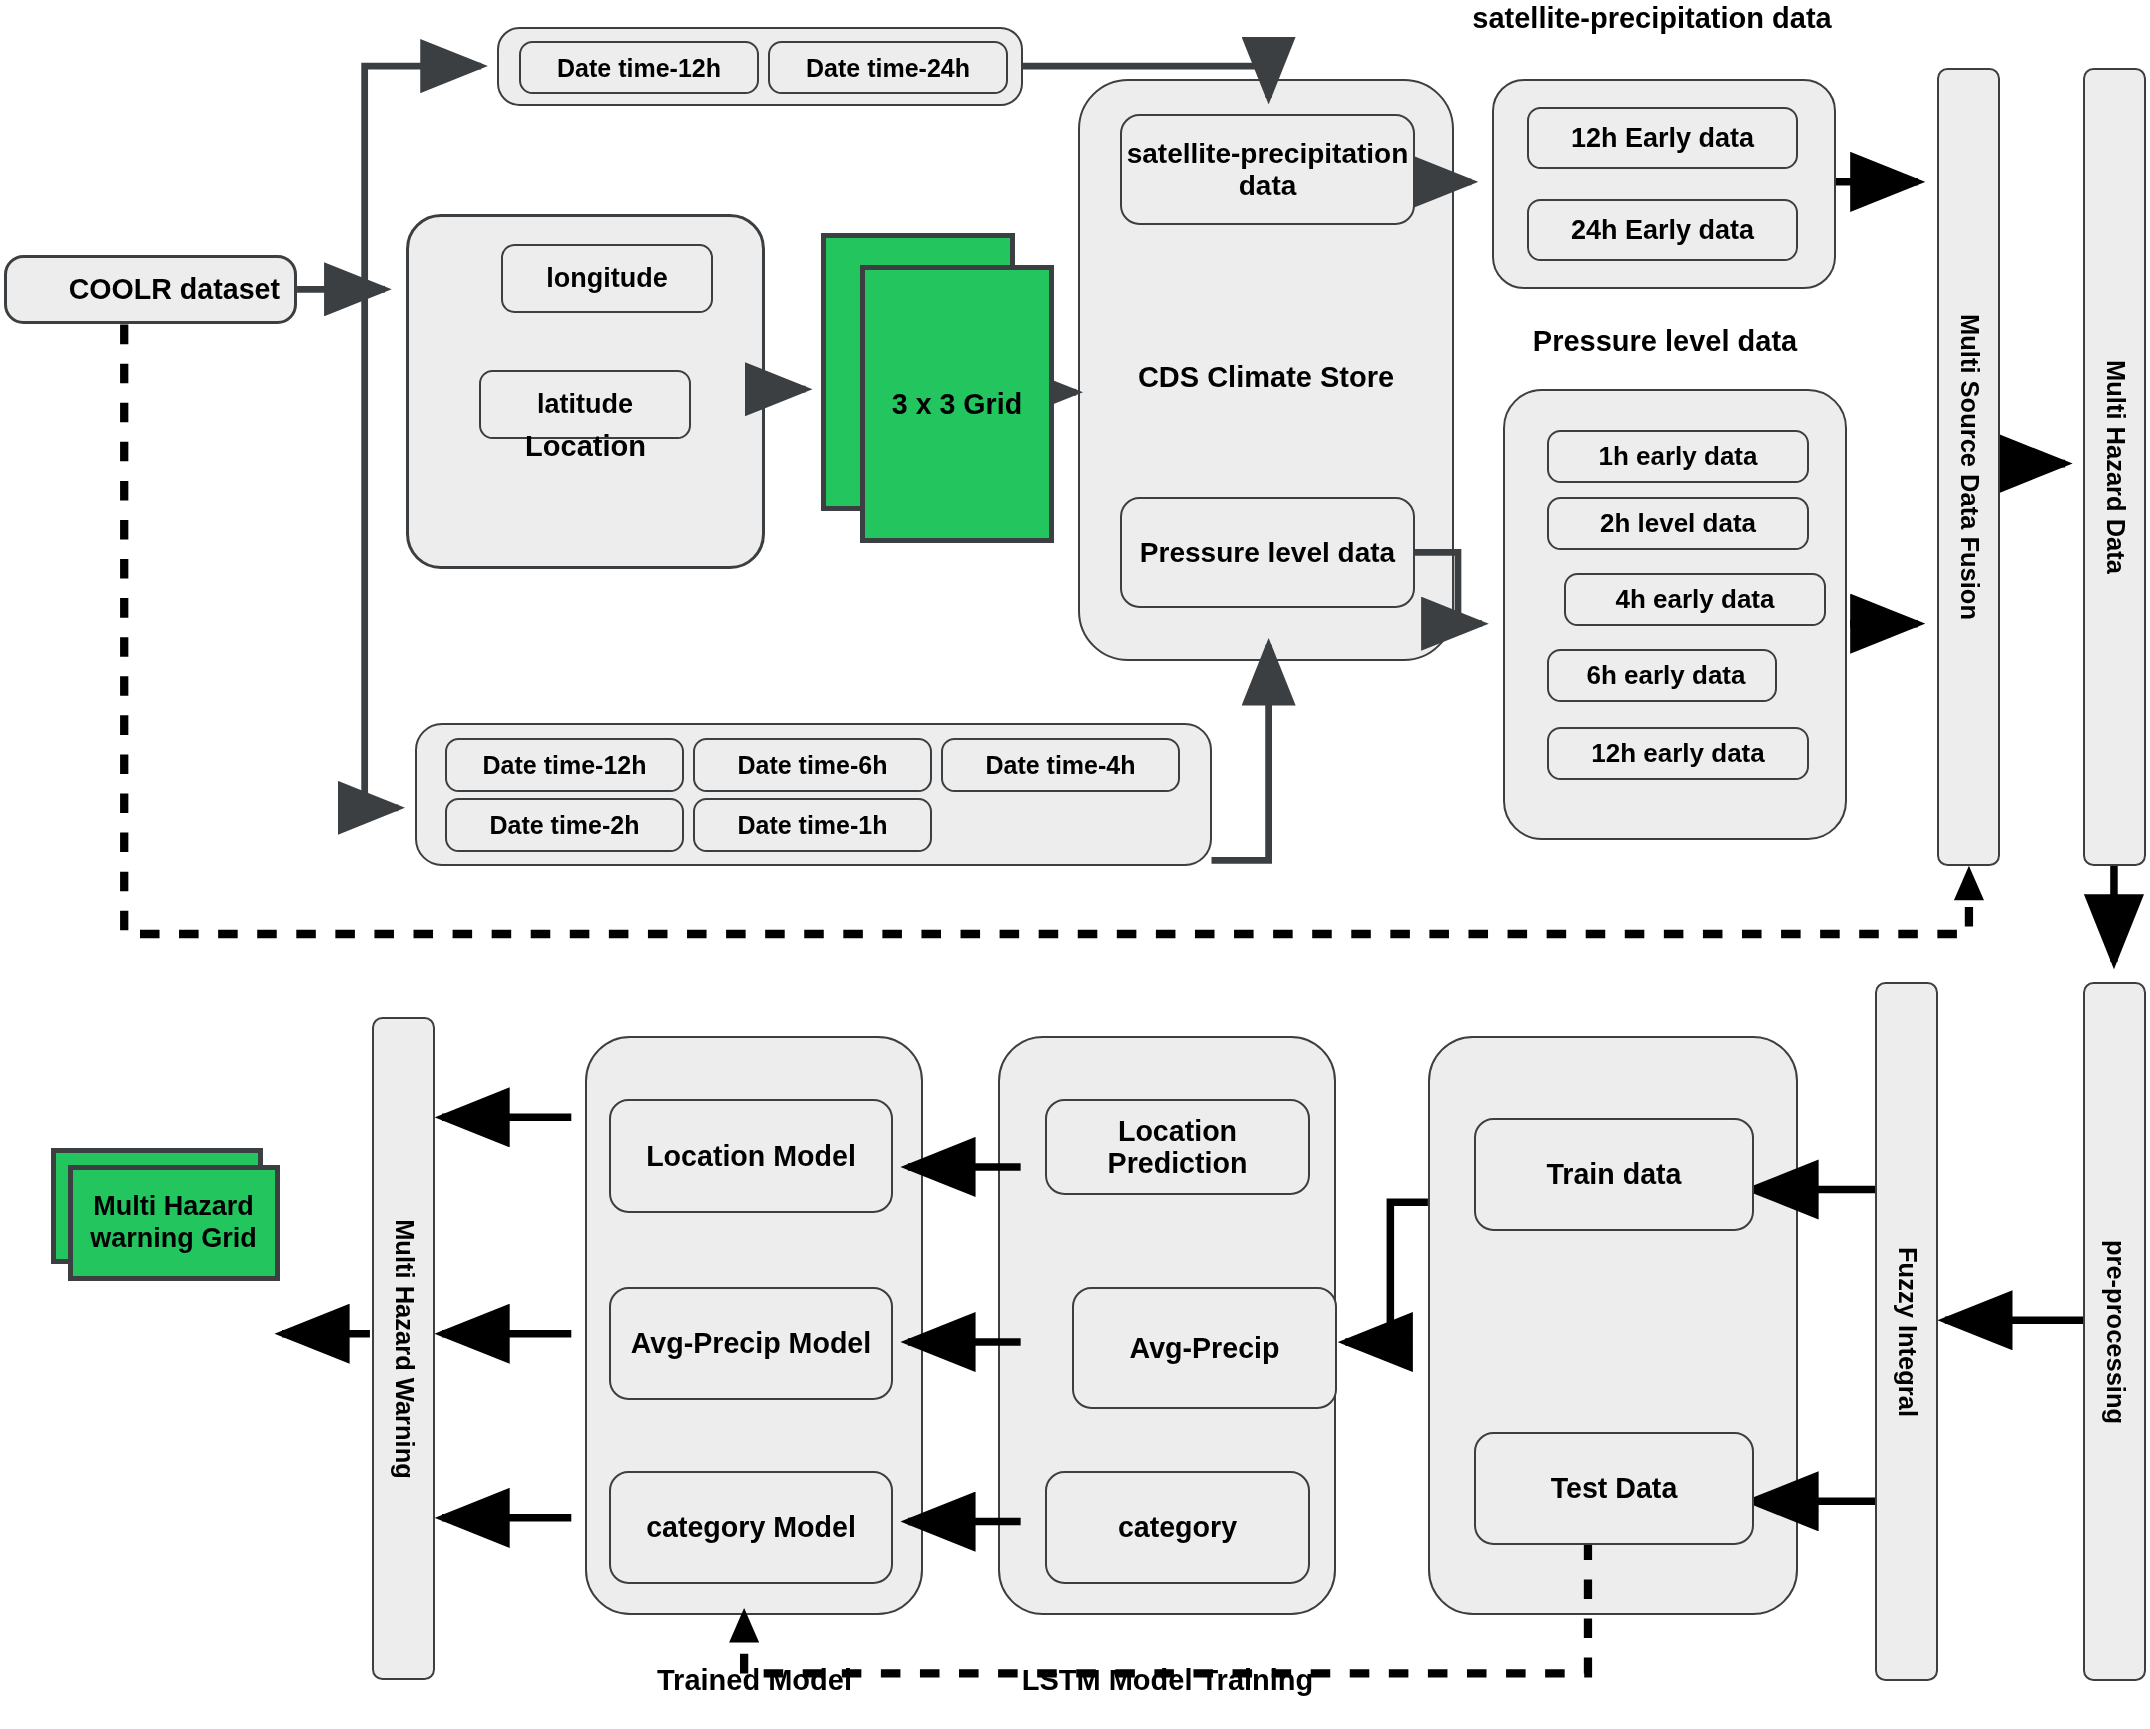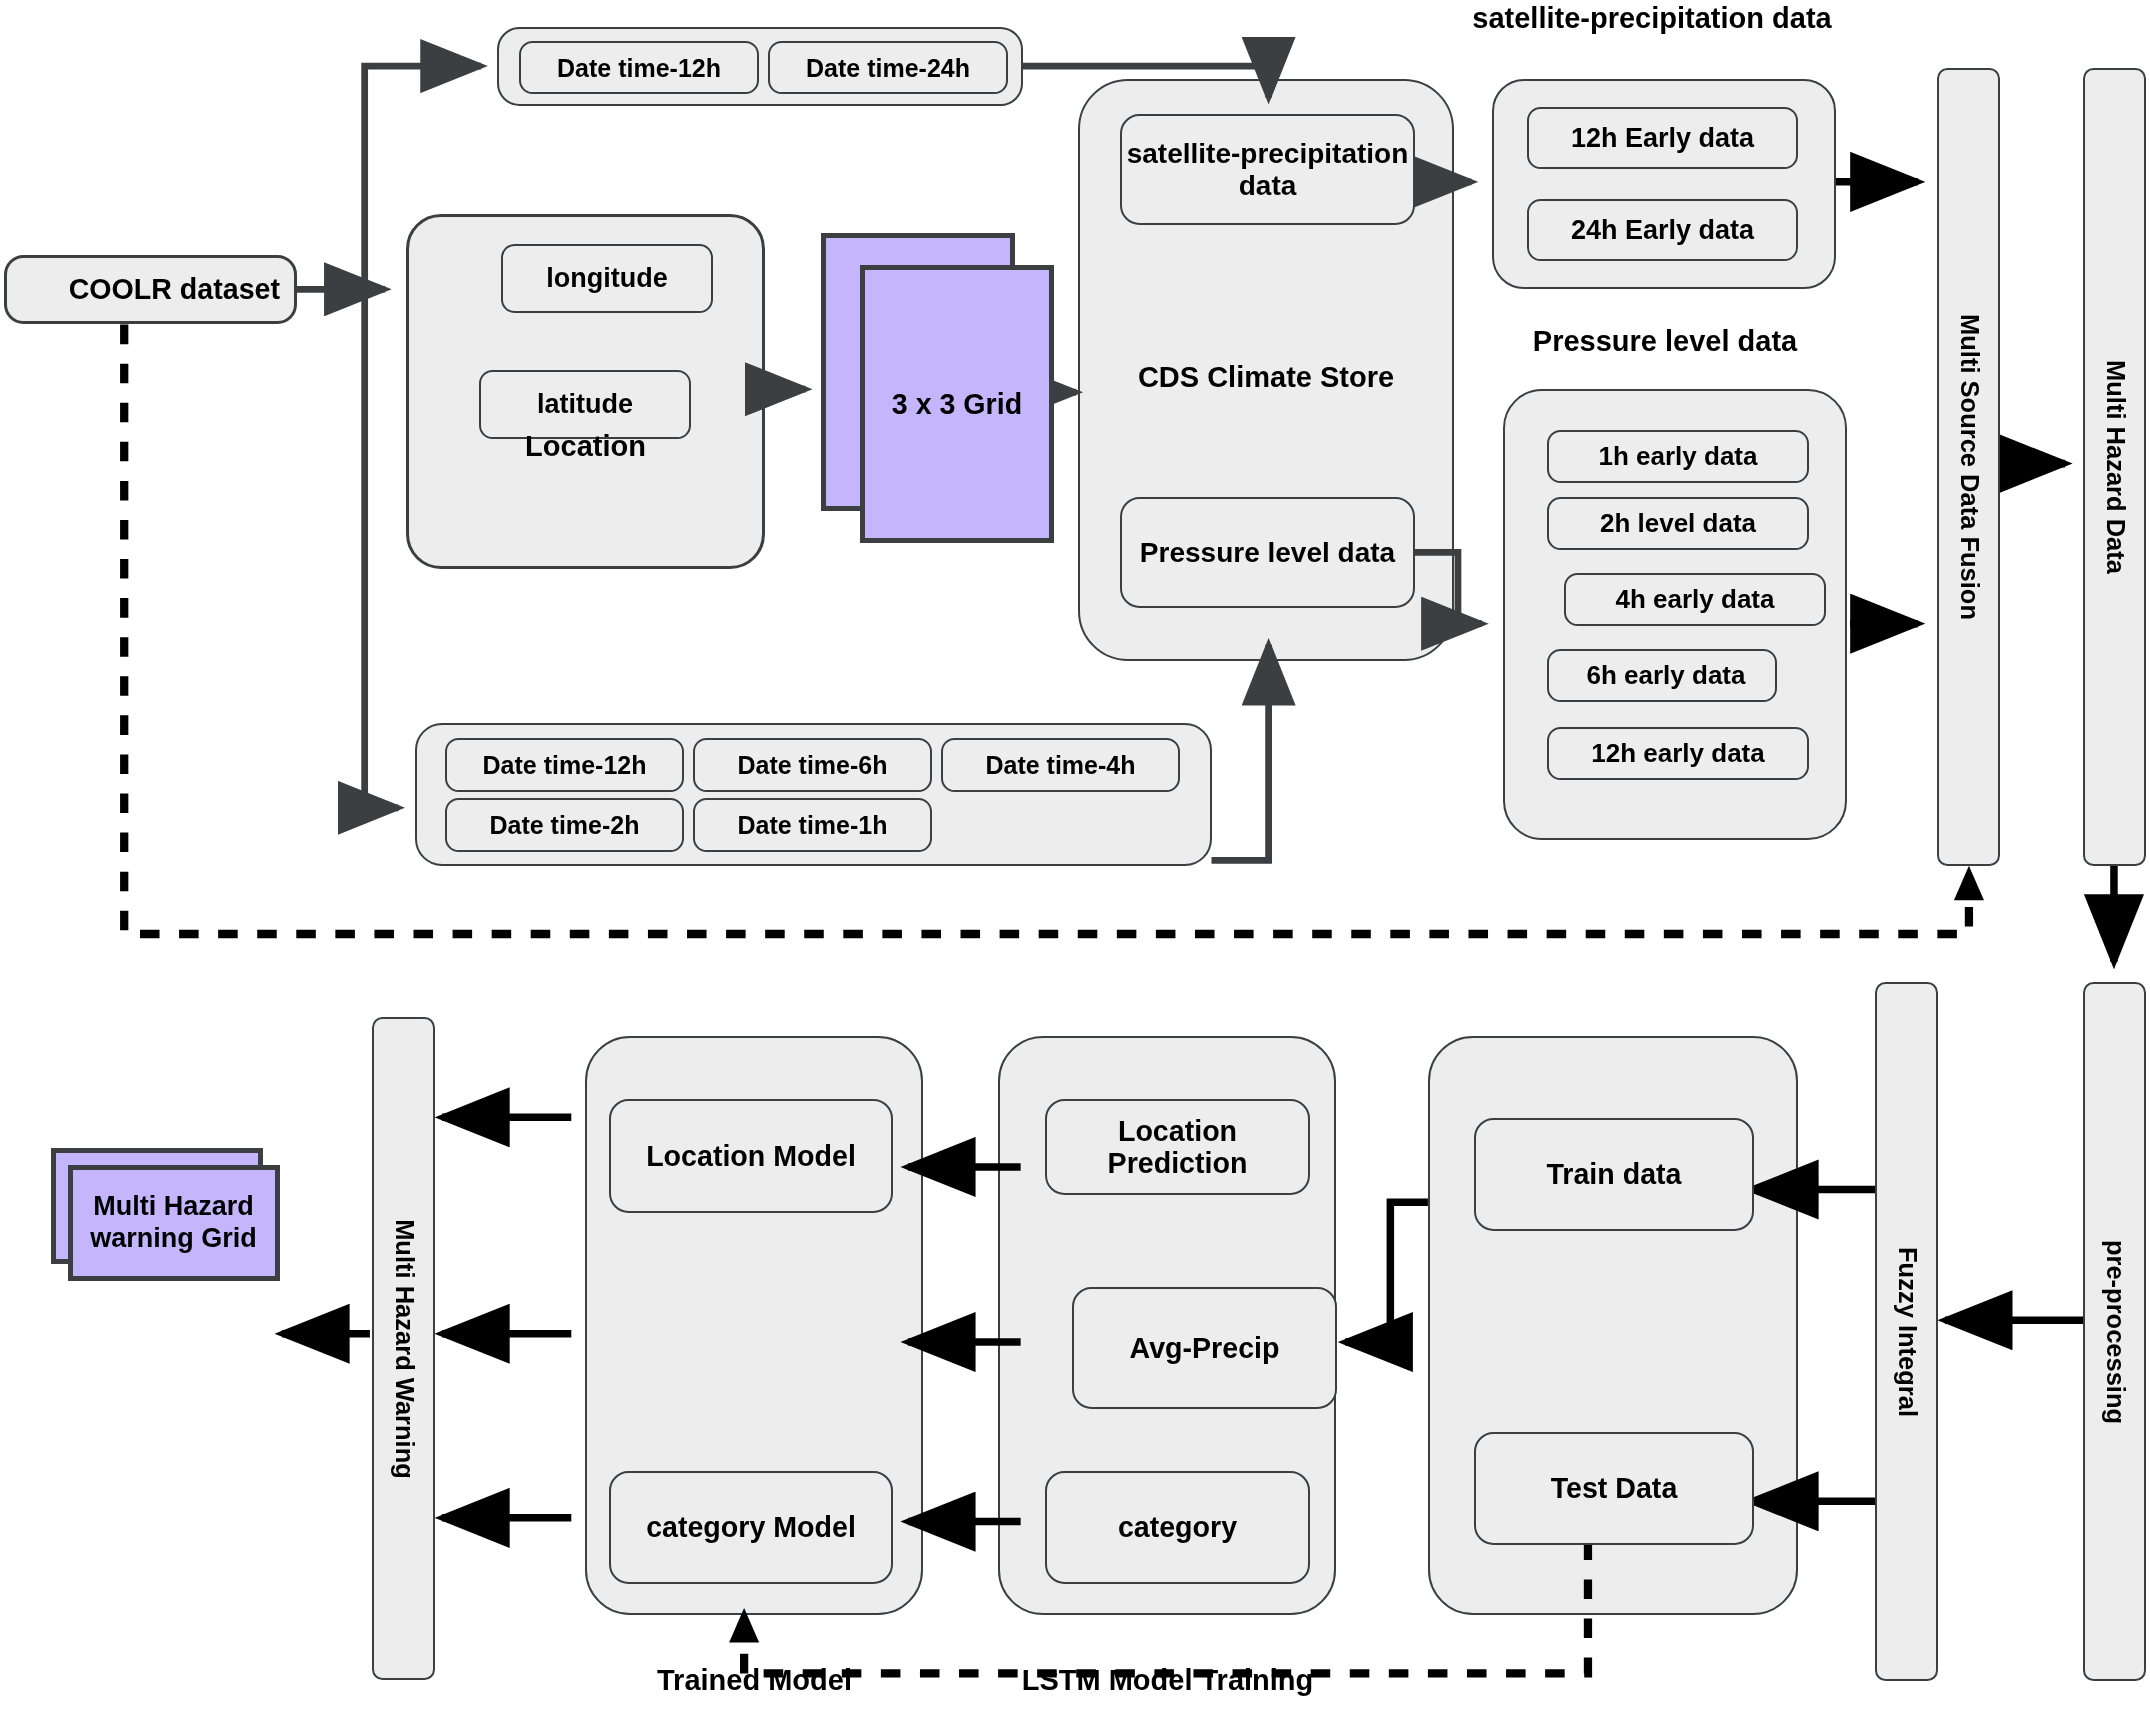--- a/index.html
+++ b/index.html
@@ -67,21 +67,21 @@
     transform:translate(-50%,-50%) rotate(90deg);
     white-space:nowrap;
     font-weight:bold;color:#000;
     font-size:25.5px;
   }
   
   .stack{position:absolute;z-index:5;}
   .stack .sheet{
     position:absolute;
     box-sizing:border-box;
-    background:#c4b5fd;
+    background:#22c55e;
     border:5.3px solid #3b3f42;
   }
   .stack .sheet.front{
     display:flex;align-items:center;justify-content:center;
     text-align:center;font-weight:bold;color:#000;line-height:1.15;
   }
   
   #edges{position:absolute;left:0;top:0;width:2151px;height:1729px;z-index:3;pointer-events:none;}
   #edges-top{position:absolute;left:0;top:0;width:2151px;height:1729px;z-index:9;pointer-events:none;}
 </style>
@@ -233,20 +233,21 @@
   <div class="chip" style="left:1474px;top:1432px;width:280px;height:113px;font-size:28.6px;border-radius:19.5px;">Test Data</div>
 
   <div class="group" style="left:998px;top:1036px;width:338px;height:579px;border-radius:45px;"></div>
   <div class="chip" style="left:1045px;top:1099px;width:265px;height:96px;font-size:28.6px;border-radius:19.5px;">Location Prediction</div>
   <div class="chip" style="left:1072px;top:1287px;width:265px;height:122px;font-size:28.6px;border-radius:19.5px;">Avg-Precip</div>
   <div class="chip" style="left:1045px;top:1471px;width:265px;height:113px;font-size:28.6px;border-radius:19.5px;">category</div>
   <div class="caption" style="left:969px;top:1664px;width:397px;font-size:29px;">LSTM Model Training</div>
 
   <div class="group" style="left:585px;top:1036px;width:338px;height:579px;border-radius:45px;"></div>
   <div class="chip" style="left:609px;top:1099px;width:284px;height:114px;font-size:28.6px;border-radius:19.5px;">Location Model</div>
+  <div class="chip" style="left:609px;top:1287px;width:284px;height:113px;font-size:28.6px;border-radius:19.5px;">Avg-Precip Model</div>
   <div class="chip" style="left:609px;top:1471px;width:284px;height:113px;font-size:28.6px;border-radius:19.5px;">category Model</div>
   <div class="caption" style="left:556px;top:1664px;width:397px;font-size:29px;">Trained Model</div>
 
   <div class="vbar" style="left:372px;top:1017px;width:63px;height:663px;">
     <span class="vtxt">Multi Hazard Warning</span>
   </div>
 
   <div class="stack" style="left:51px;top:1148px;width:233px;height:150px;">
     <div class="sheet" style="left:0px;top:0px;width:212px;height:116px;"></div>
     <div class="sheet front" style="left:16.5px;top:16.5px;width:212px;height:116px;font-size:27px;">Multi Hazard warning Grid</div>

